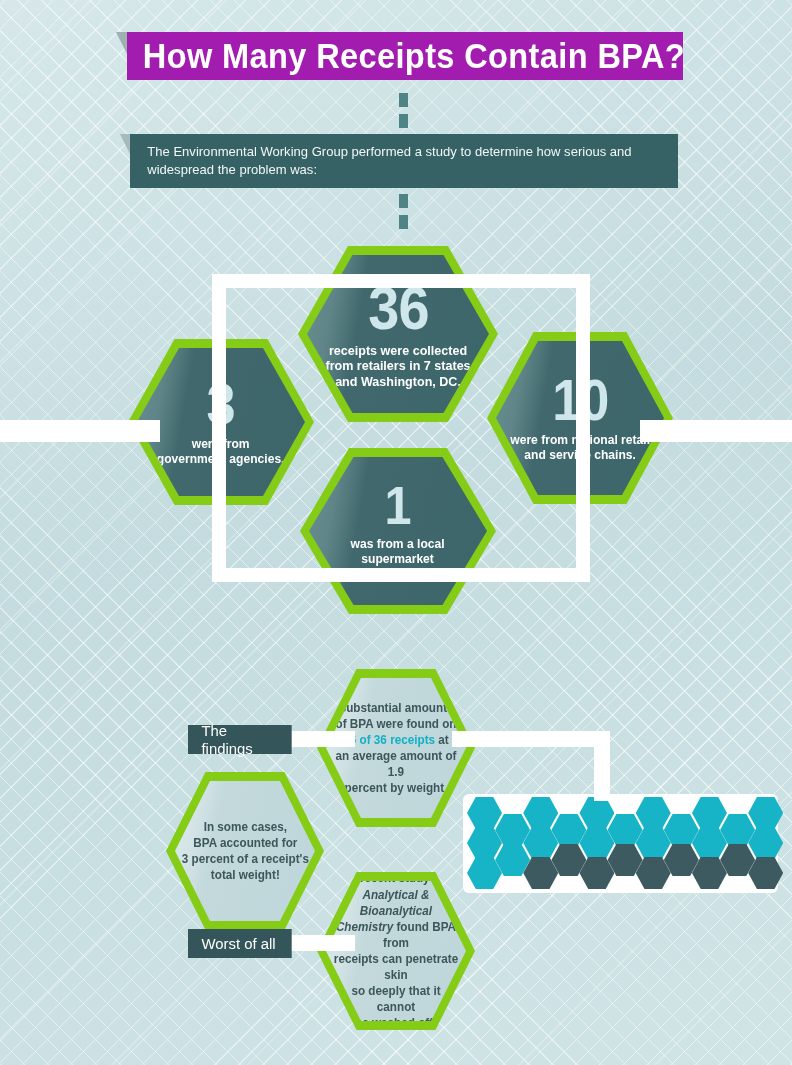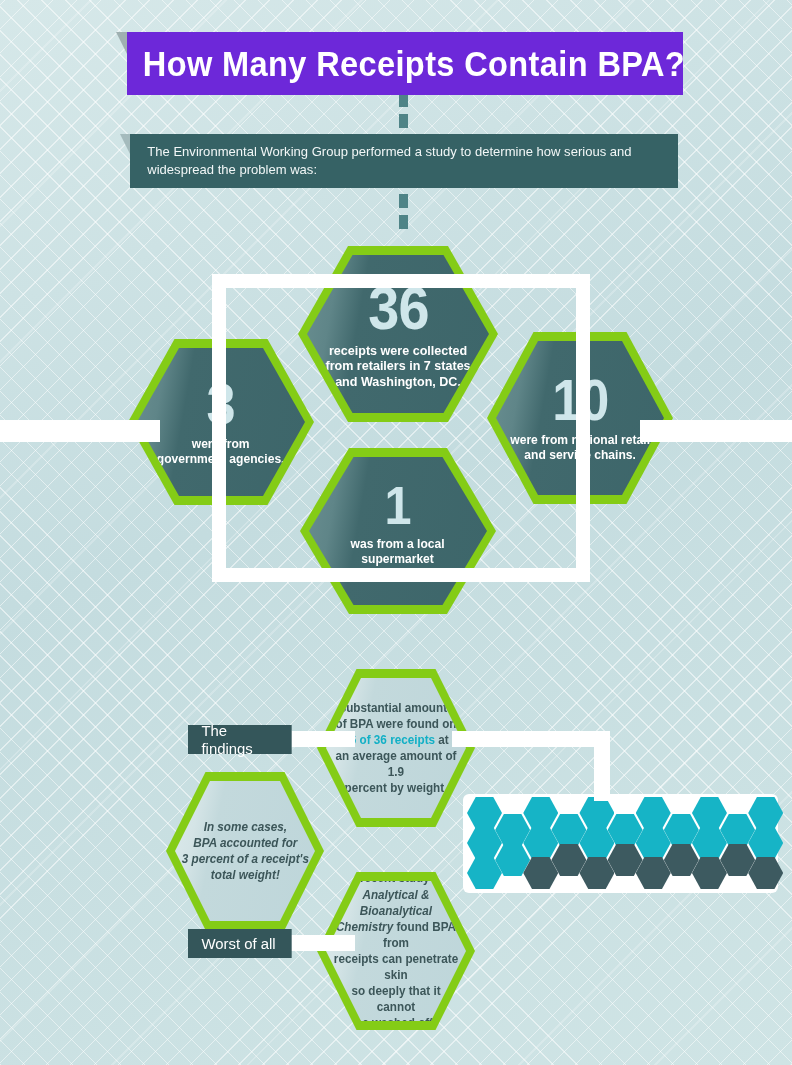--- a/index.html
+++ b/index.html
@@ -28,22 +28,22 @@
       linear-gradient(160deg, #d6e8e9 0%, #c4dcdf 45%, #cfe4e5 100%);
     z-index: 0;
   }
 
   #frame { position: absolute; inset: 0; z-index: 3; }
 
   
   #title-banner {
     position: absolute;
     left: 127px; top: 32px;
-    width: 556px; height: 63px;
-    background: #6d28d9;
+    width: 556px; height: 48px;
+    background: #a21caf;
     z-index: 6;
     display: flex; align-items: center;
   }
   #title-banner .fold {
     position: absolute;
     left: -11px; top: 0;
     width: 0; height: 0;
     border-top: 22px solid #9fb0b1;
     border-left: 11px solid transparent;
   }
@@ -260,21 +260,21 @@
     <div class="cap" style="font-size:12.6px; line-height:1.28;">
       <span id="f1pre" style="white-space: pre-line;">Substantial amounts
 of BPA were found on
 </span><span class="hl">16 of 36 receipts</span><span id="f1post" style="white-space: pre-line;"> at
 an average amount of 1.9
 percent by weight.</span>
     </div>
   </div>
 </div>
 
-<div class="hex light" style="left:166px; top:772px; width:158px; height:158px;font-style:italic;">
+<div class="hex light" style="left:166px; top:772px; width:158px; height:158px;">
   <div class="inner">
     <div class="cap" style="font-size:12.6px; line-height:1.28; white-space:pre-line;">In some cases,
 BPA accounted for
 3 percent of a receipt's
 total weight!</div>
   </div>
 </div>
 
 <div class="hex light" style="left:317px; top:872px; width:158px; height:158px;">
   <div class="inner">

